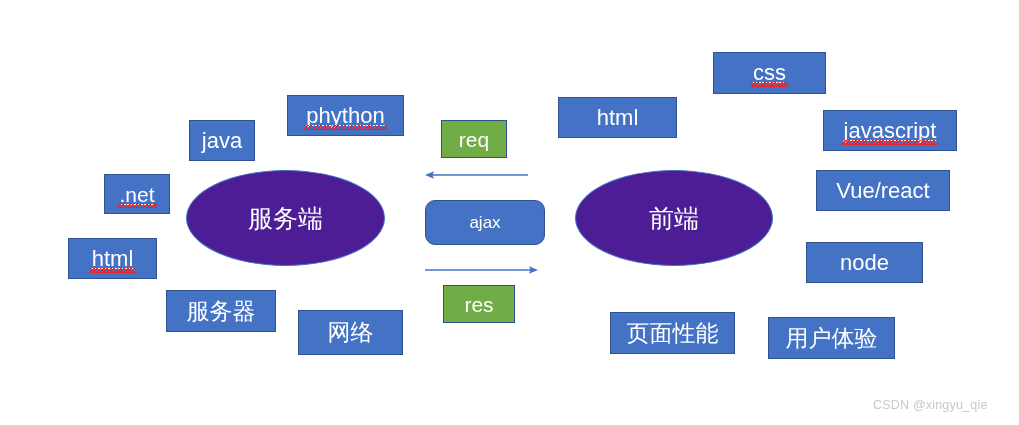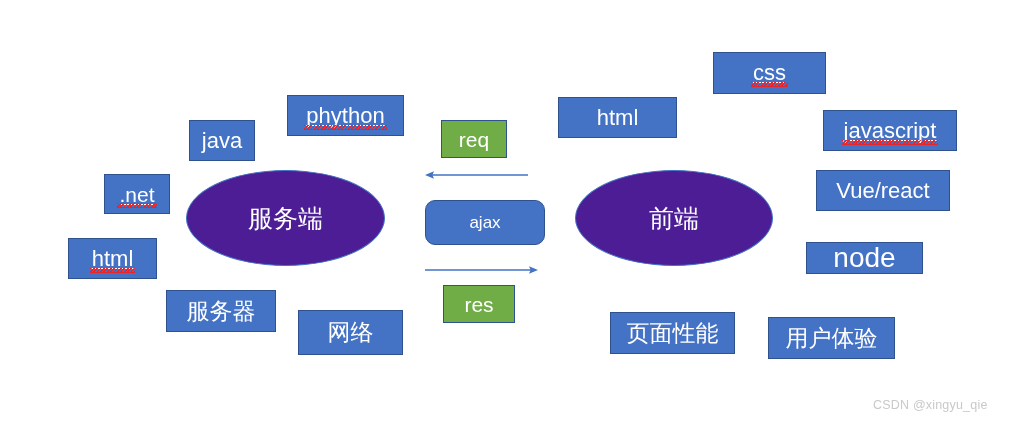--- a/index.html
+++ b/index.html
@@ -148,21 +148,21 @@
       </div>
       <div class="node blue" style="left: 713px; top: 52px; width: 113px; height: 42px; font-size: 22px;">
         <span class="lbl spell underline">css</span>
       </div>
       <div class="node blue" style="left: 823px; top: 110px; width: 134px; height: 41px; font-size: 22px;">
         <span class="lbl spell underline">javascript</span>
       </div>
       <div class="node blue" style="left: 816px; top: 170px; width: 134px; height: 41px; font-size: 22px;">
         <span class="lbl">Vue/react</span>
       </div>
-      <div class="node blue" style="left: 806px; top: 242px; width: 117px; height: 32px; font-size: 28px;">
+      <div class="node blue" style="left: 806px; top: 242px; width: 117px; height: 41px; font-size: 22px;">
         <span class="lbl">node</span>
       </div>
       <div class="node blue" style="left: 610px; top: 312px; width: 125px; height: 42px; font-size: 23px;">
         <span class="lbl">页面性能</span>
       </div>
       <div class="node blue" style="left: 768px; top: 317px; width: 127px; height: 42px; font-size: 23px;">
         <span class="lbl">用户体验</span>
       </div>
     </div>
 

